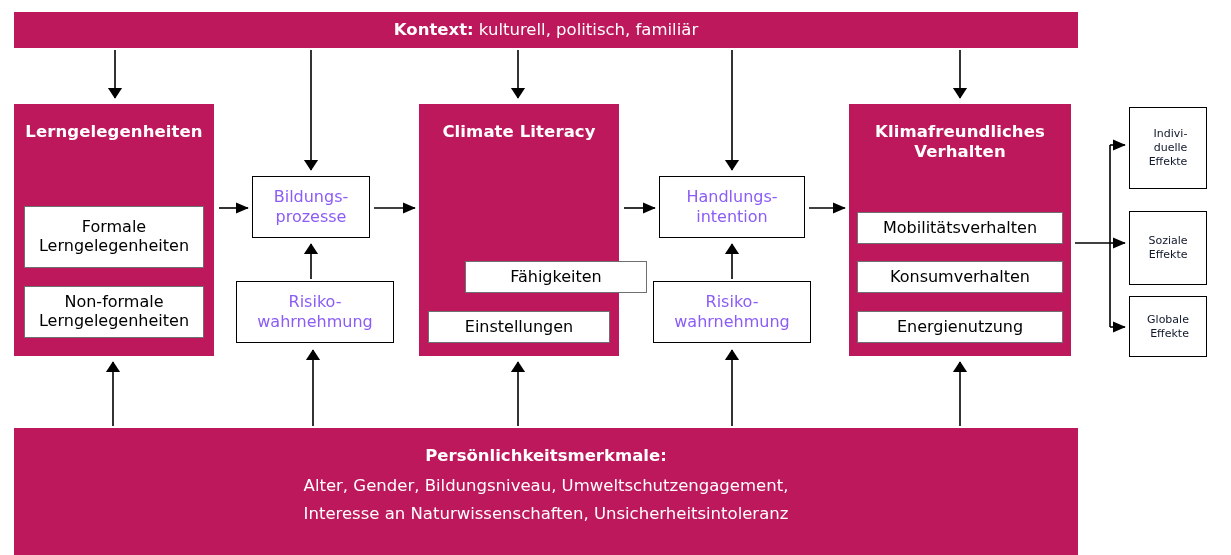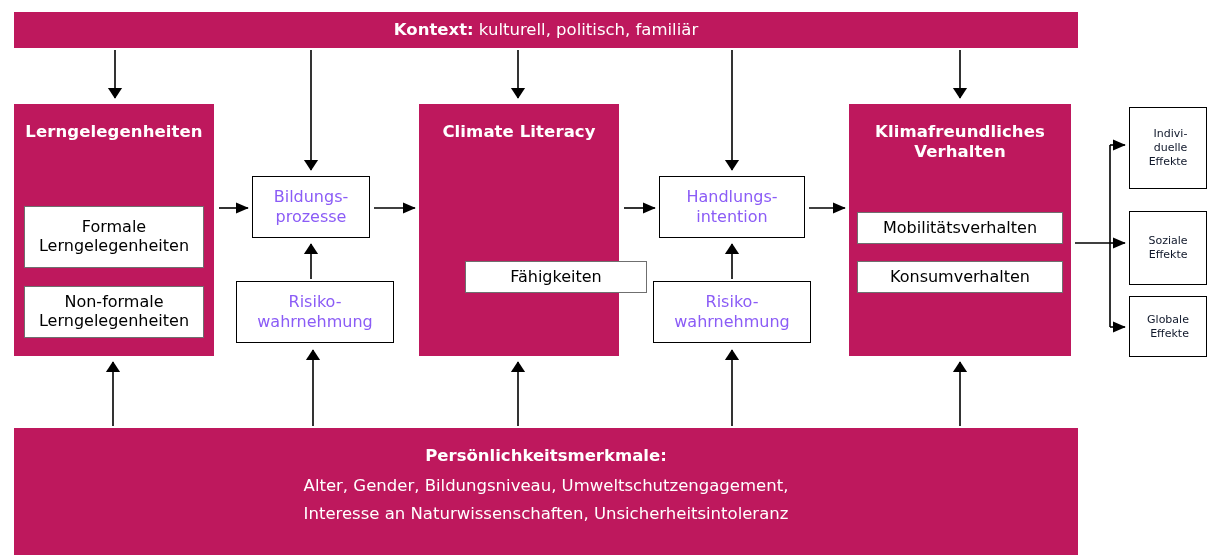--- a/index.html
+++ b/index.html
@@ -105,32 +105,34 @@
 
   <div class="open-box" style="left:252px; top:176px; width:118px; height:62px; white-space:pre-line;">Bildungs-
 prozesse</div>
   <div class="open-box" style="left:236px; top:281px; width:158px; height:62px; white-space:pre-line;">Risiko-
 wahrnehmung</div>
 
   <div class="blue-panel" style="left:419px; top:104px; width:200px; height:252px;">
     <div class="panel-title" style="position:absolute; left:0; right:0; top:18px; font-size:16.5px; white-space:pre-line;">Climate Literacy</div>
   </div>
   <div class="white-chip" style="left:428px; top:261px; width:182px; height:32px;margin-left:37px;">Fähigkeiten</div>
+  <div class="white-chip" style="left:428px; top:311px; width:182px; height:32px;">Einstellungen</div>
 
   <div class="open-box" style="left:659px; top:176px; width:146px; height:62px; white-space:pre-line;">Handlungs-
 intention</div>
   <div class="open-box" style="left:653px; top:281px; width:158px; height:62px; white-space:pre-line;">Risiko-
 wahrnehmung</div>
 
   <div class="blue-panel" style="left:849px; top:104px; width:222px; height:252px;">
     <div class="panel-title" style="position:absolute; left:0; right:0; top:18px; font-size:16.5px; white-space:pre-line;">Klimafreundliches
 Verhalten</div>
   </div>
   <div class="white-chip" style="left:857px; top:261px; width:206px; height:32px;">Konsumverhalten</div>
   <div class="white-chip" style="left:857px; top:212px; width:206px; height:32px;">Mobilitätsverhalten</div>
+  <div class="white-chip" style="left:857px; top:311px; width:206px; height:32px;">Energienutzung</div>
 
   <div class="effect-box" style="left:1129px; top:107px; width:78px; height:82px; white-space:pre-line;">Indivi-
 duelle
 Effekte</div>
   <div class="effect-box" style="left:1129px; top:211px; width:78px; height:74px; white-space:pre-line;">Soziale
 Effekte</div>
   <div class="effect-box" style="left:1129px; top:296px; width:78px; height:61px; white-space:pre-line;">Globale
 Effekte</div>
 
   <div class="blue-panel" style="left:14px; top:428px; width:1064px; height:147px;">

